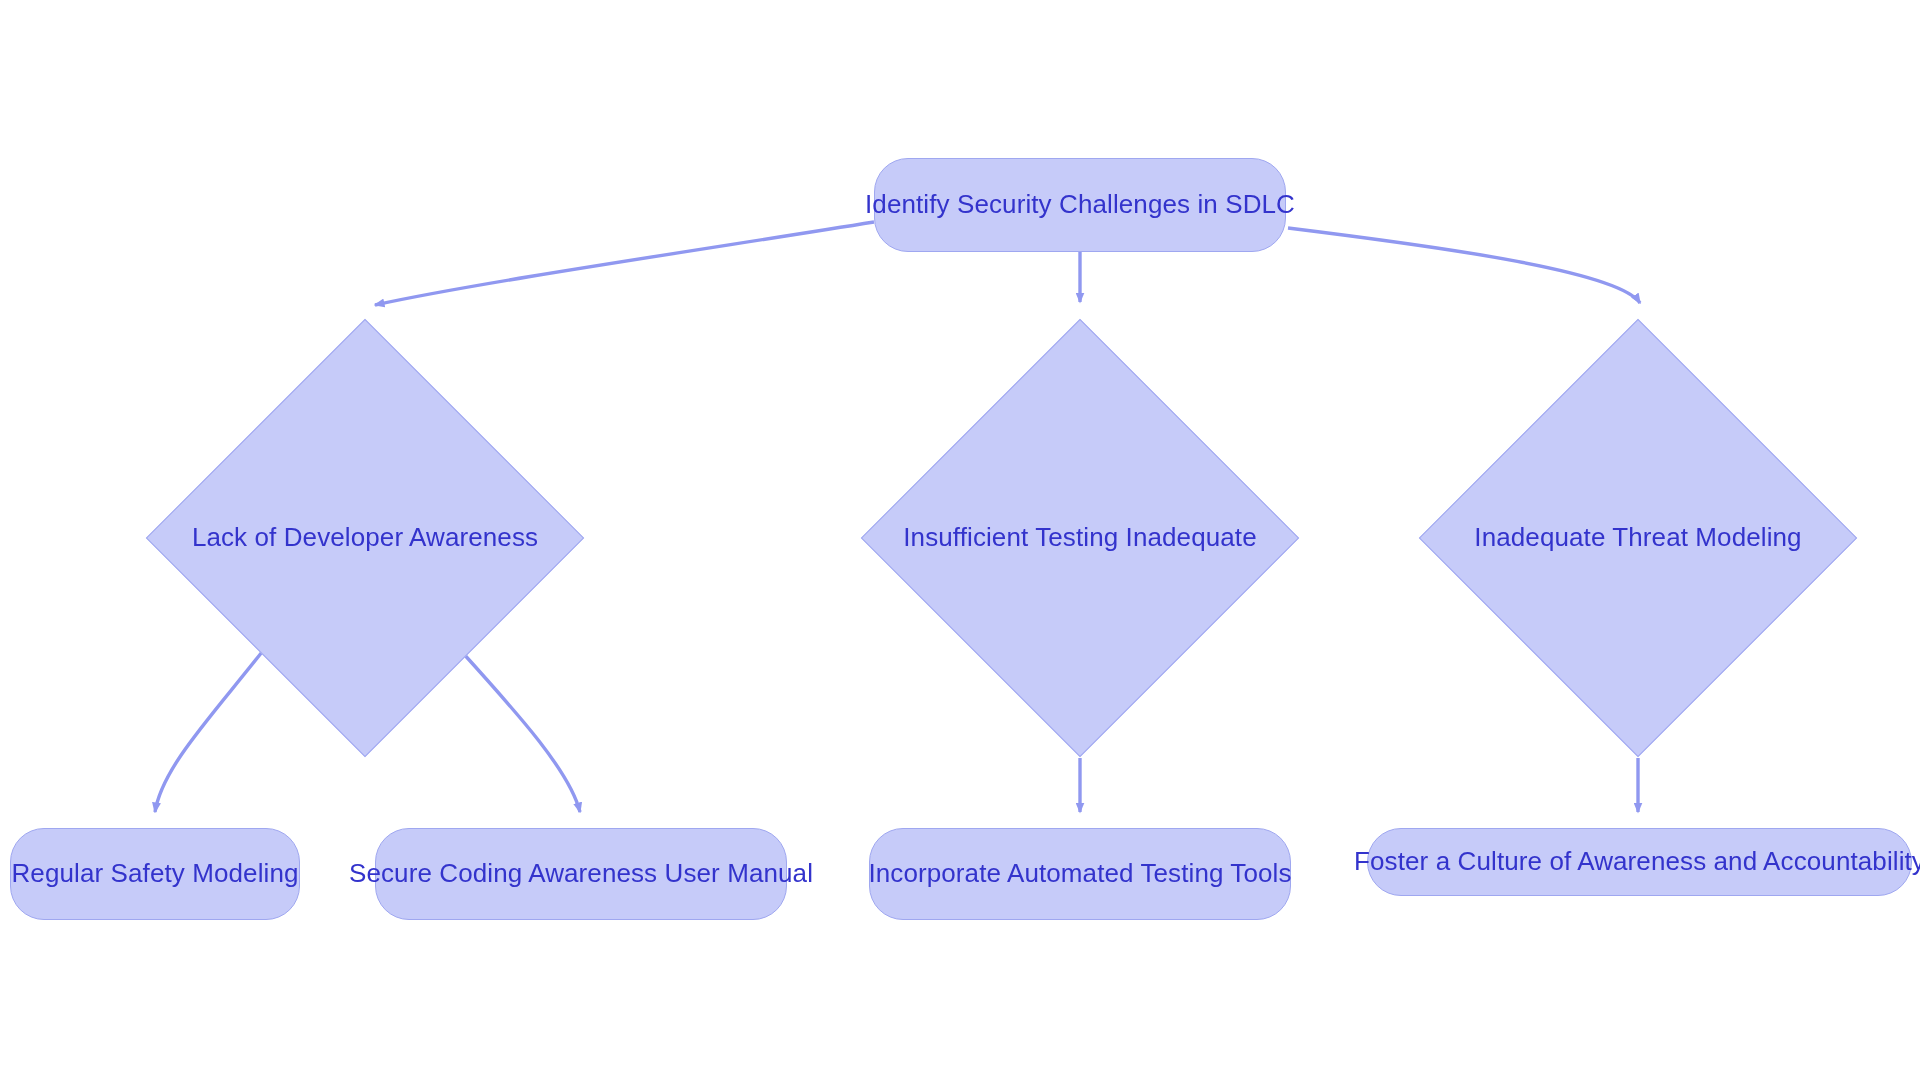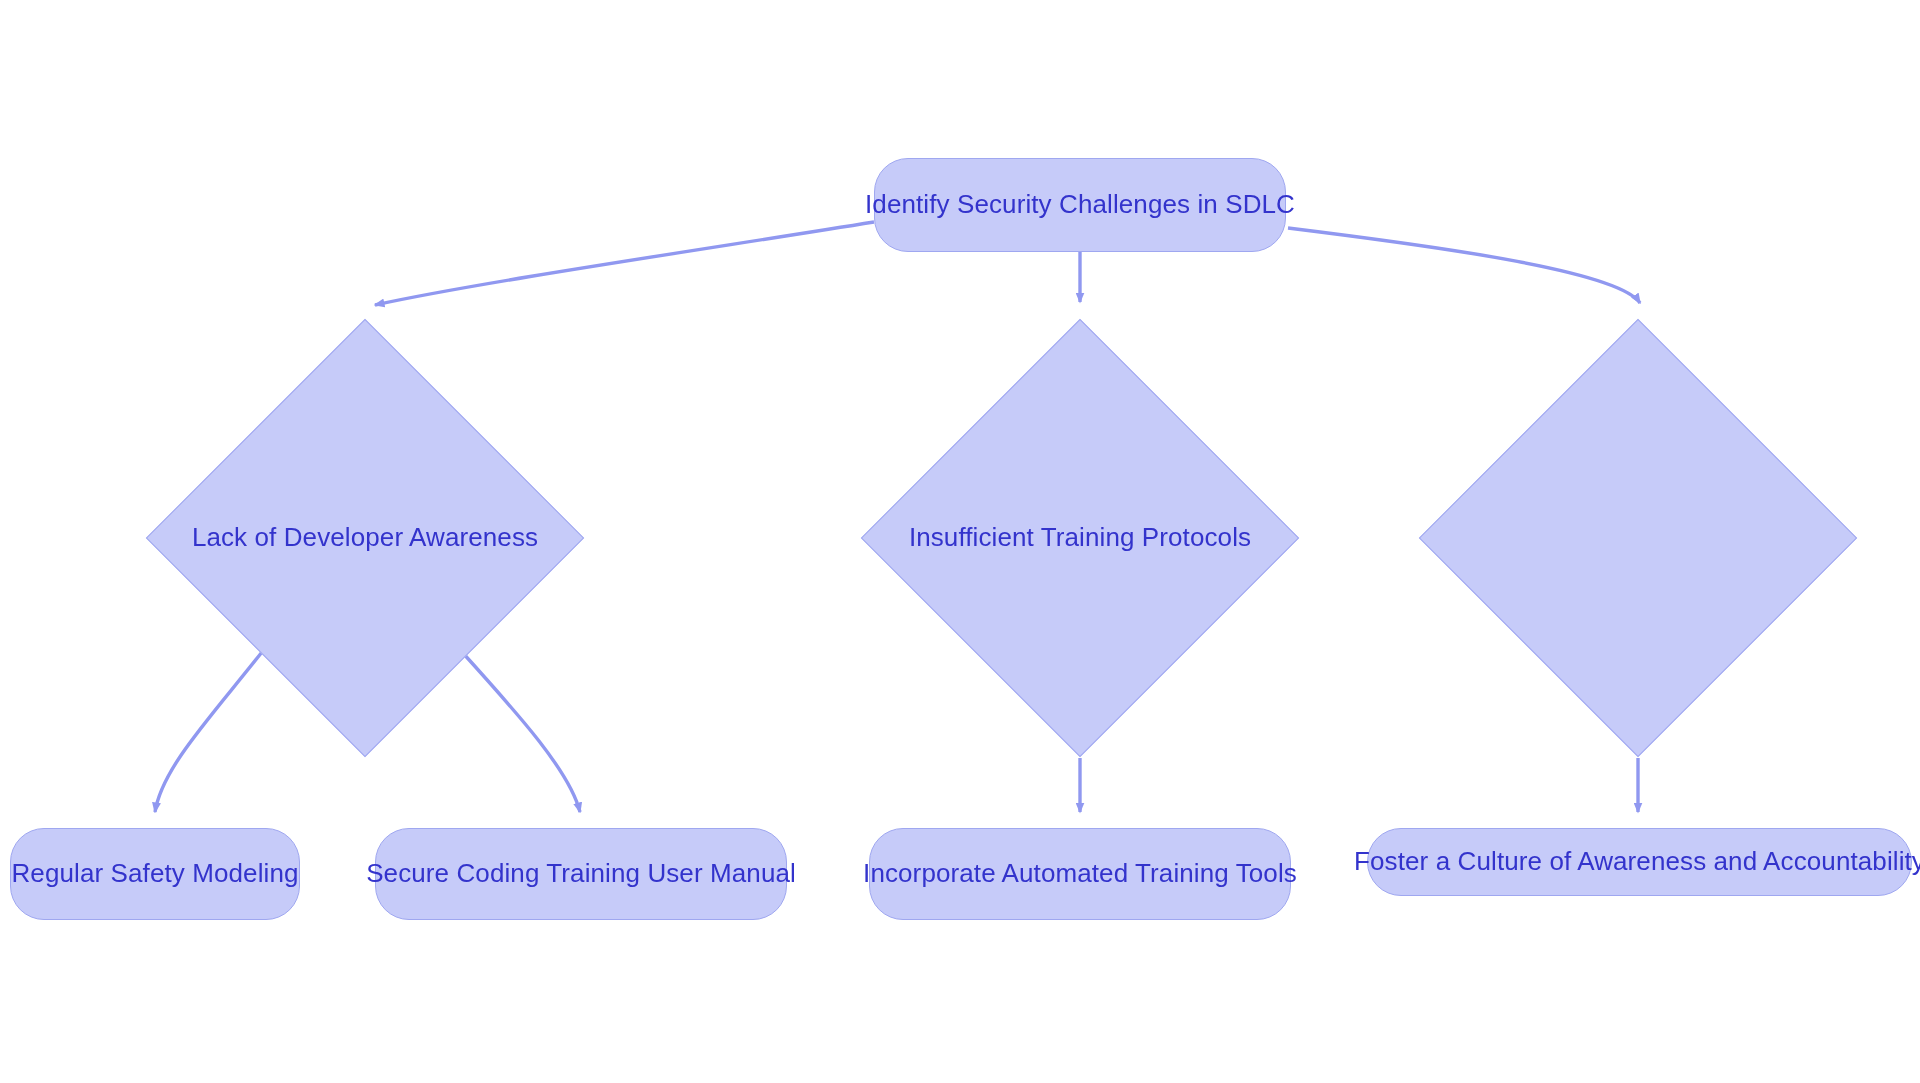--- a/index.html
+++ b/index.html
@@ -99,36 +99,37 @@
     <span class="node-label">Identify Security Challenges in SDLC</span>
   </div>
 
   <div class="node node-diamond" style="left:152px; top:320px; width:426px; height:436px;align-items:center;">
     <div class="diamond-shape" style="width:308px; height:308px;"></div>
     <span class="node-label">Lack of Developer Awareness</span>
   </div>
 
   <div class="node node-diamond" style="left:867px; top:320px; width:426px; height:436px;">
     <div class="diamond-shape" style="width:308px; height:308px;"></div>
-    <span class="node-label">Insufficient Training Protocols</span>
+    <span class="node-label">Insufficient Testing Inadequate</span>
   </div>
 
   <div class="node node-diamond" style="left:1425px; top:320px; width:426px; height:436px;">
     <div class="diamond-shape" style="width:308px; height:308px;"></div>
+    <span class="node-label">Inadequate Threat Modeling</span>
   </div>
 
   <div class="node node-round" style="left:10px; top:828px; width:290px; height:92px;">
     <span class="node-label">Regular Safety Modeling</span>
   </div>
 
   <div class="node node-round" style="left:375px; top:828px; width:412px; height:92px;">
-    <span class="node-label">Secure Coding Training User Manual</span>
+    <span class="node-label">Secure Coding Awareness User Manual</span>
   </div>
 
   <div class="node node-round" style="left:869px; top:828px; width:422px; height:92px;">
-    <span class="node-label">Incorporate Automated Training Tools</span>
+    <span class="node-label">Incorporate Automated Testing Tools</span>
   </div>
 
   <div class="node node-round" style="left:1367px; top:828px; width:545px; height:68px;">
     <span class="node-label">Foster a Culture of Awareness and Accountability</span>
   </div>
 
 </div>
 
 </body></html>

